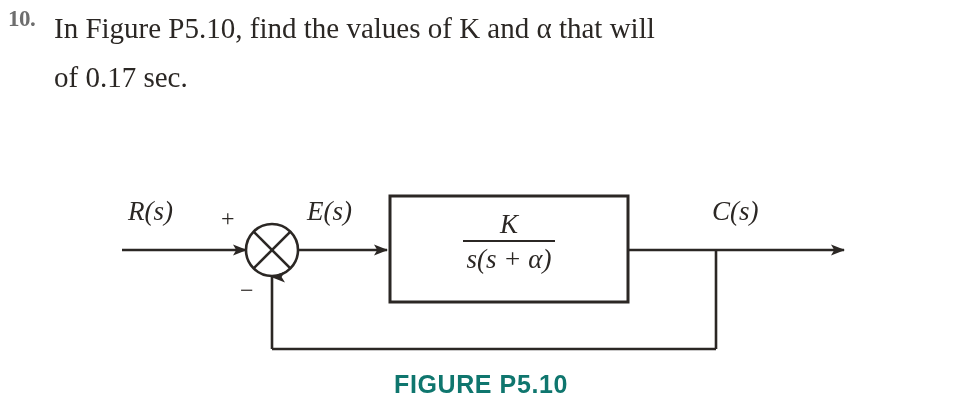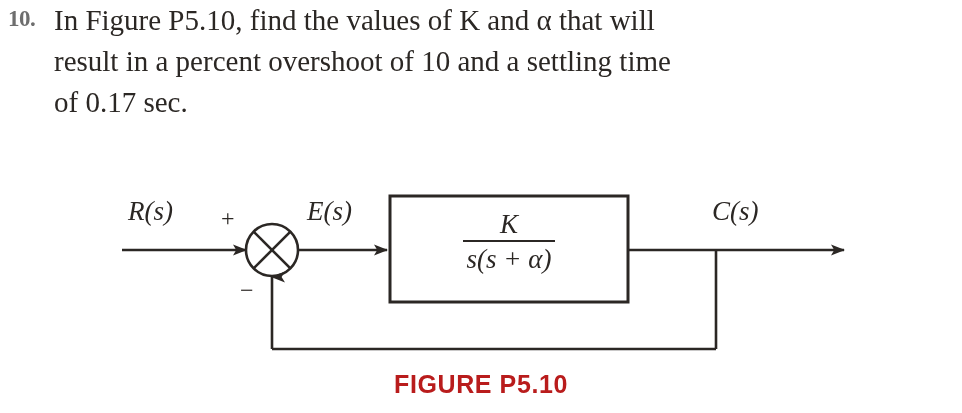--- a/index.html
+++ b/index.html
@@ -38,20 +38,21 @@
     left: 54px;
     top: 0px;
     width: 890px;
   }
   .prob-line {
     font-family: "Liberation Serif", serif;
     font-size: 29px;
     line-height: 41px;
     color: #2b2724;
     white-space: pre;
+    margin-top: 8px;
   }
 
   
   #figure {
     position: absolute;
     left: 0;
     top: 170px;
     width: 822px;
     height: 243px;
   }
@@ -108,31 +109,30 @@
   #figure-caption {
     position: absolute;
     left: 0;
     top: 370px;
     width: 962px;
     text-align: center;
     font-family: "Liberation Sans", sans-serif;
     font-weight: bold;
     font-size: 25px;
     letter-spacing: 0.6px;
-    color: #b91c1c;
+    color: #0f766e;
   }
 </style>
 </head>
 <body>
 
 <div id="problem-statement">
   <div class="prob-number">10.</div>
   <div class="prob-body">
     <div class="prob-line">In Figure P5.10, find the values of K and α that will</div>
-    <div class="prob-line">result in a percent overshoot of 10 and a settling time</div>
     <div class="prob-line">of 0.17 sec.</div>
   </div>
 </div>
 
 <div id="figure">
 
   <svg width="962" height="243" viewBox="0 0 962 243">
     <defs>
       <marker id="arrowR" markerWidth="14" markerHeight="12" refX="13" refY="6" orient="auto" markerUnits="userSpaceOnUse">
         <path d="M0,0.5 L14,6 L0,11.5 L3.2,6 Z" fill="#2b2724"></path>

